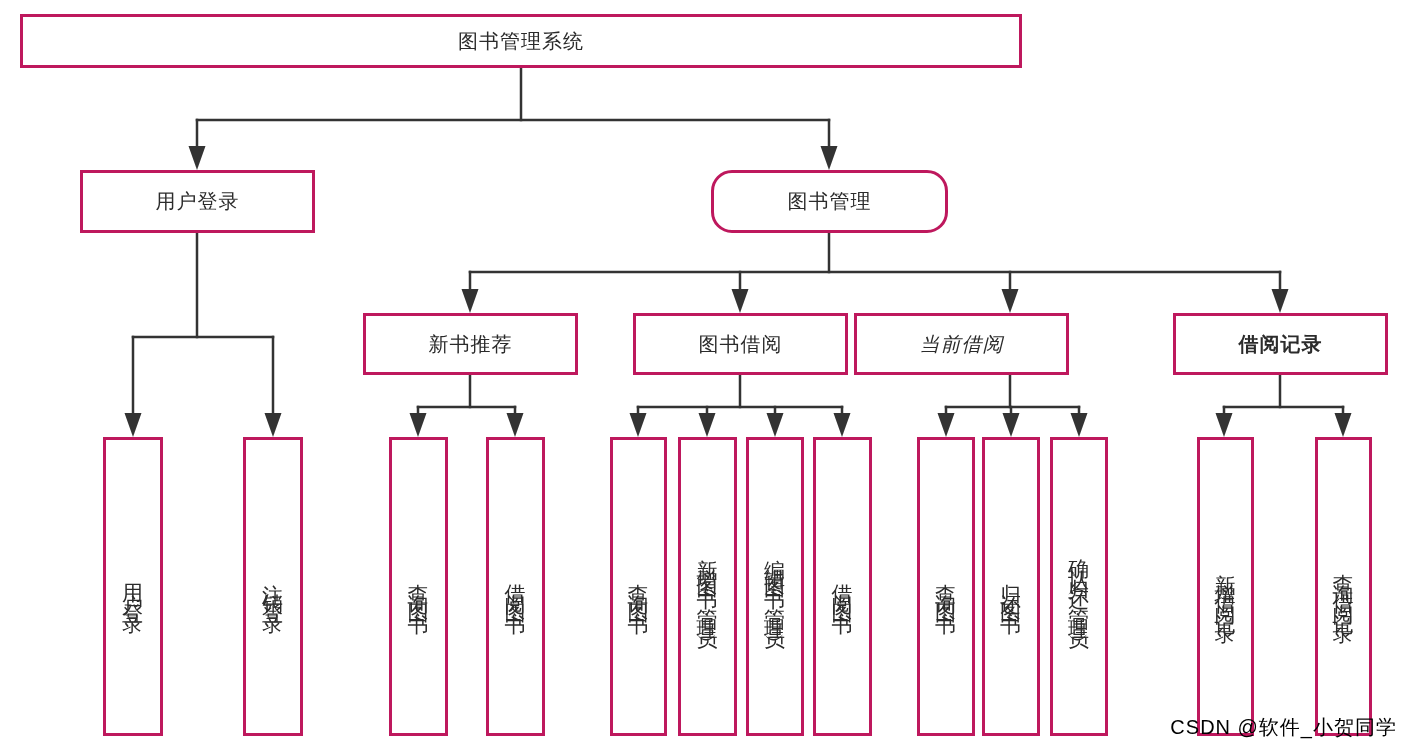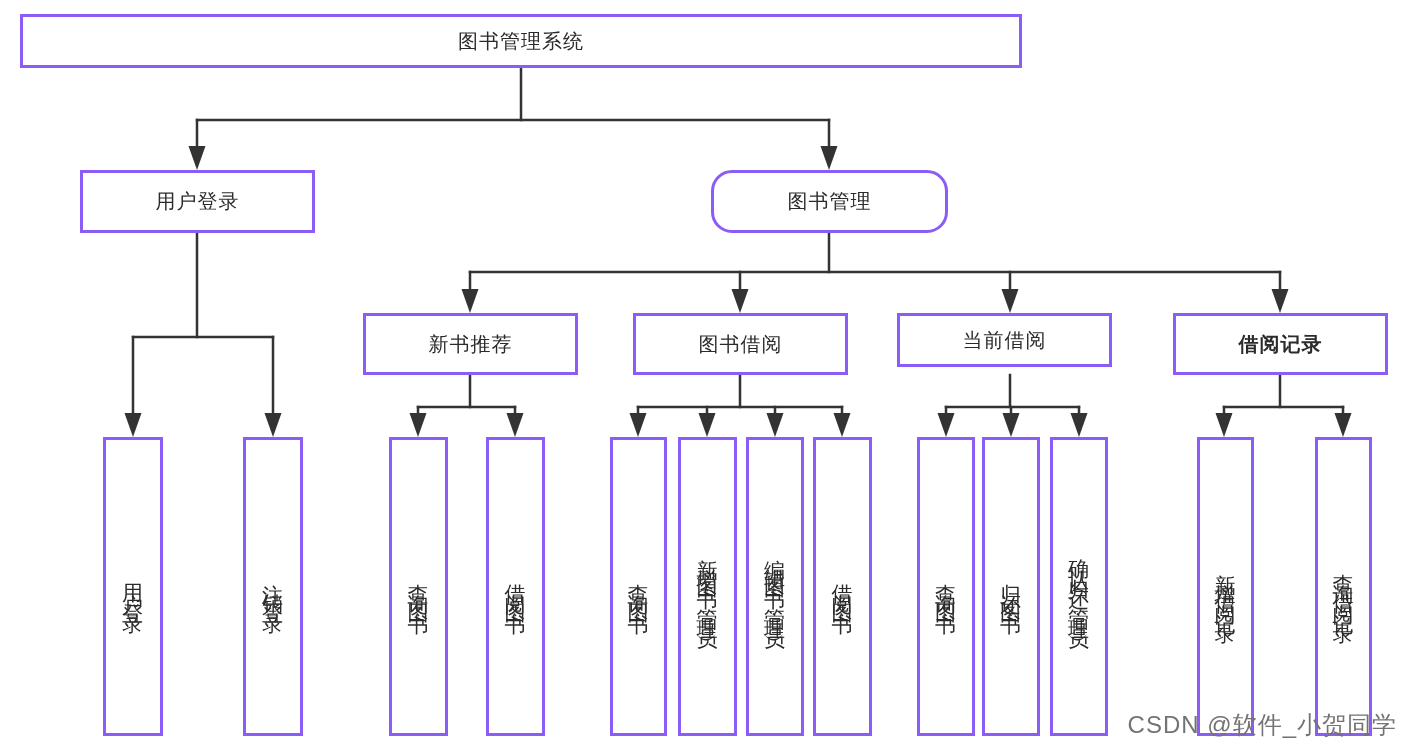--- a/index.html
+++ b/index.html
@@ -14,52 +14,52 @@
   }
   .connectors {
     position: absolute;
     left: 0; top: 0;
     width: 1405px; height: 747px;
     z-index: 0;
   }
   .box {
     position: absolute;
     background: #ffffff;
-    border: 3px solid #8b5cf6;
+    border: 3px solid #be185d;
     color: #2b2b2b;
     display: flex;
     align-items: center;
     justify-content: center;
     z-index: 1;
   }
   .hbox { font-size: 20px; letter-spacing: 1px; }
   .vbox .vlabel {
     writing-mode: vertical-rl;
     text-orientation: mixed;
     font-size: 21px;
     letter-spacing: 10px;
     line-height: 1;
     white-space: nowrap;
   }
   .watermark {
     position: absolute;
     right: 8px;
     bottom: 6px;
-    font-size: 24px;
-    color: #737373;
+    font-size: 20px;
+    color: #000000;
     letter-spacing: 1px;
     z-index: 3;
   }
   
   .n-root            { left: 20px;  top: 14px;  width: 1002px; height: 54px; }
   .n-user-login      { left: 80px;  top: 170px; width: 235px;  height: 63px; }
   .n-book-mgmt       { left: 711px; top: 170px; width: 237px;  height: 63px; border-radius: 21px; }
   .n-new-book        { left: 363px; top: 313px; width: 215px;  height: 62px; }
   .n-book-borrow     { left: 633px; top: 313px; width: 215px;  height: 62px; }
-  .n-current-borrow  { left: 897px; top: 313px; width: 215px;  height: 54px; }
+  .n-current-borrow  { left: 854px; top: 313px; width: 215px;  height: 62px; font-style: italic; }
   .n-borrow-records  { left: 1173px;top: 313px; width: 215px;  height: 62px; font-weight: bold; }
   .leaf { top: 437px; height: 299px; }
   .n-u1 { left: 103px;  width: 60px; }
   .n-u2 { left: 243px;  width: 60px; }
   .n-n1 { left: 389px;  width: 59px; }
   .n-n2 { left: 486px;  width: 59px; }
   .n-b1 { left: 610px;  width: 57px; }
   .n-b2 { left: 678px;  width: 59px; }
   .n-b3 { left: 746px;  width: 58px; }
   .n-b4 { left: 813px;  width: 59px; }

